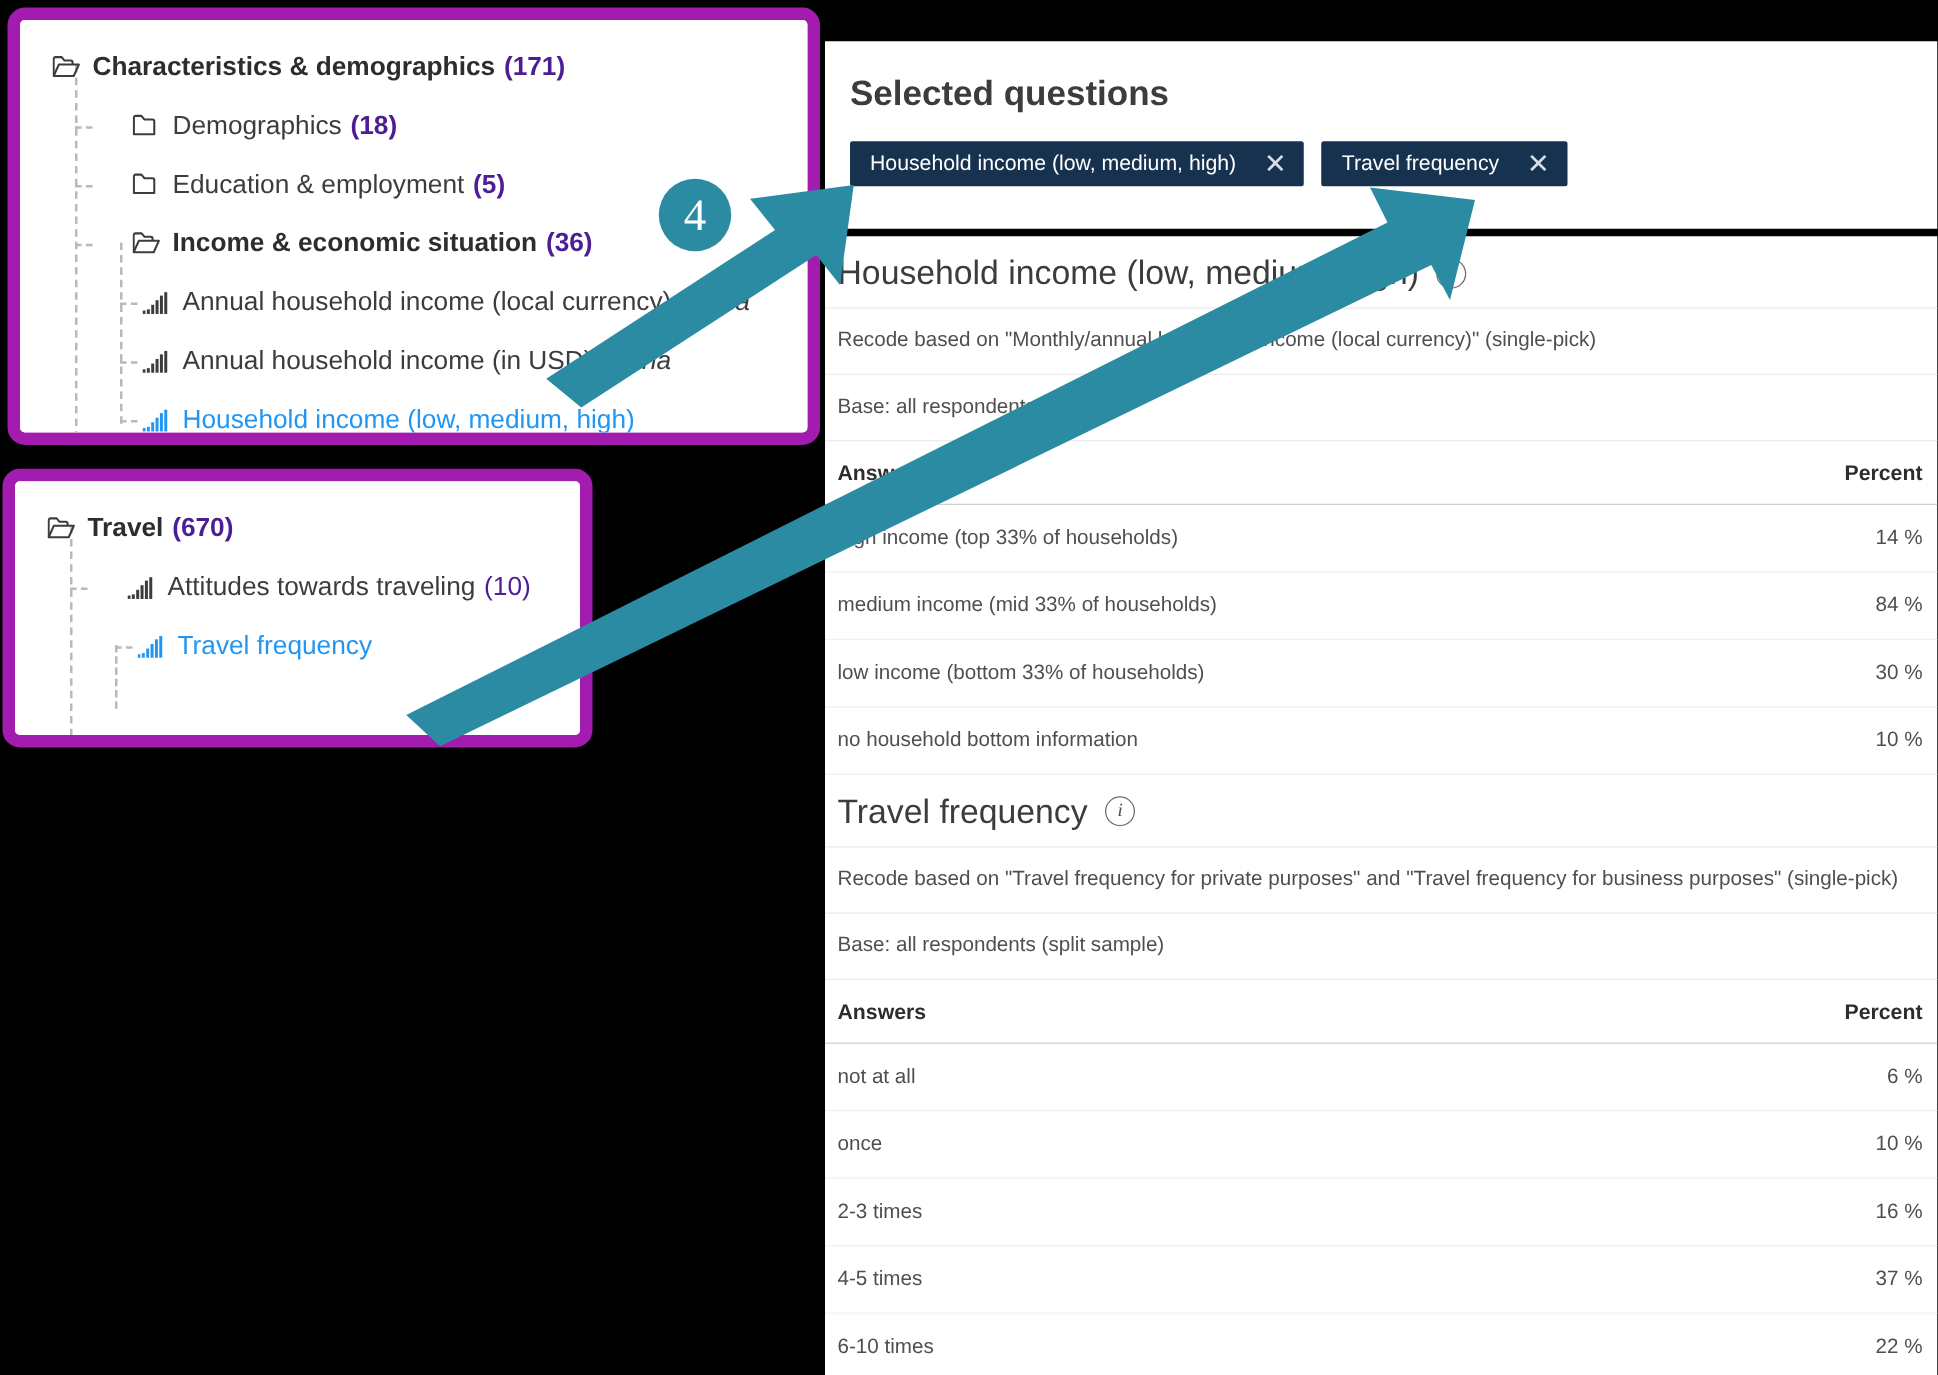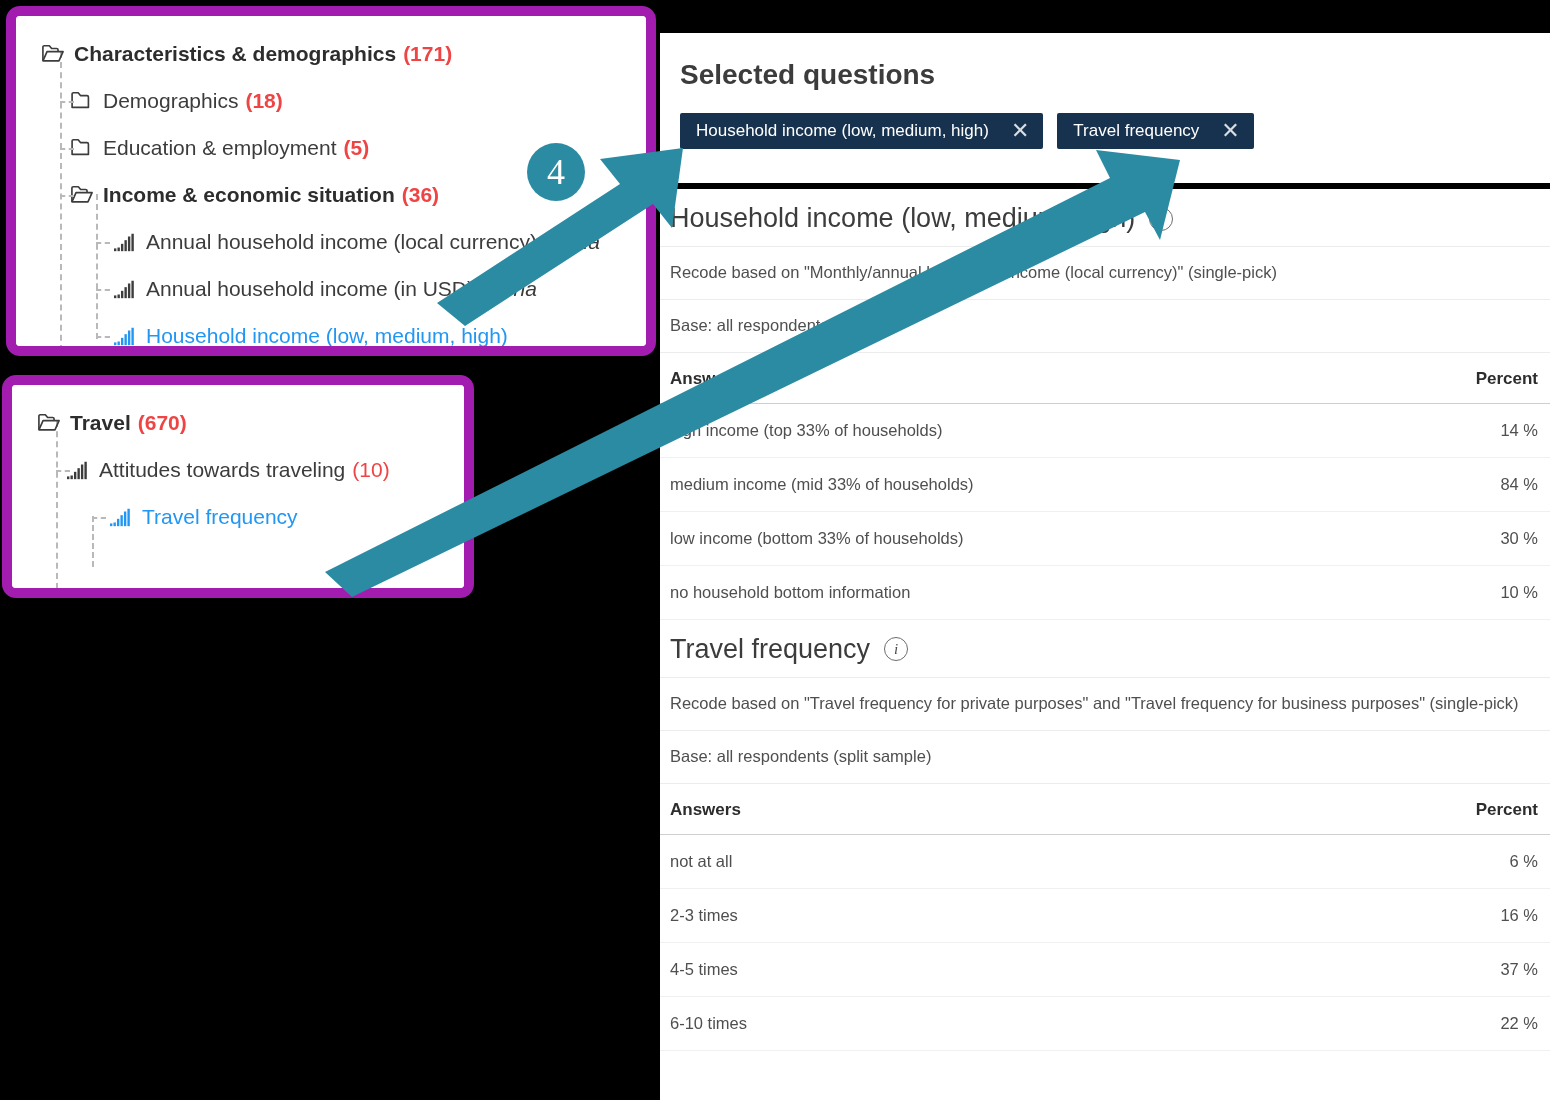--- a/index.html
+++ b/index.html
@@ -27,28 +27,28 @@
     position: relative;
     display: flex;
     align-items: center;
     height: 47px;
     white-space: nowrap;
     font-size: 21px;
     color: #3c3c3c;
   }
   .tree-row .lbl { font-size: 21px; }
   .tree-row.bold .lbl { font-weight: bold; color: #2d2d2d; }
-  .tree-row .count { color: #ef4444; font-weight: bold; margin-left: 7px; font-size: 21px;}
+  .tree-row .count { color: #4c1d95; font-weight: bold; margin-left: 7px; font-size: 21px;}
   .tree-row.bold .count { font-weight: bold; }
   .tree-row.leaf .count { font-weight: normal; }
   .tree-row.selected .lbl { color: #2196f3; }
   .tree-row .suffix { font-style: italic; margin-left: 8px; color: #3c3c3c; }
 
   .ind0 { padding-left: 26px; }
-  .ind1 { padding-left: 55px; }
+  .ind1 { padding-left: 90px; }
   .ind2 { padding-left: 98px; }
 
   .icon { display: inline-flex; align-items: center; justify-content: center; margin-right: 10px; flex: 0 0 auto;}
 
   
   .vline { position: absolute; width: 0; border-left: 2px dashed #b9b9b9; }
   .stub { position: absolute; height: 0; border-top: 2px dashed #b9b9b9; width: 14px; }
 
   
   .panel { position: absolute; background: #ffffff; }
@@ -297,20 +297,24 @@
                 <th>Answers</th>
                 <th class="pc">Percent</th>
               </tr>
             </thead>
             <tbody>
               <tr>
                 <td>not at all</td>
                 <td class="pc">6 %</td>
               </tr>
               <tr>
+                <td>once</td>
+                <td class="pc">10 %</td>
+              </tr>
+              <tr>
                 <td>2-3 times</td>
                 <td class="pc">16 %</td>
               </tr>
               <tr>
                 <td>4-5 times</td>
                 <td class="pc">37 %</td>
               </tr>
               <tr>
                 <td>6-10 times</td>
                 <td class="pc">22 %</td>

